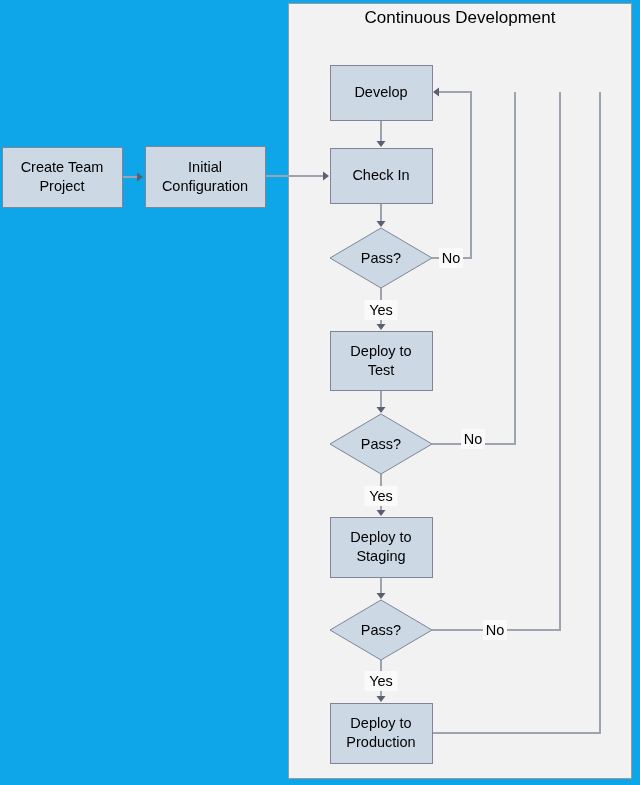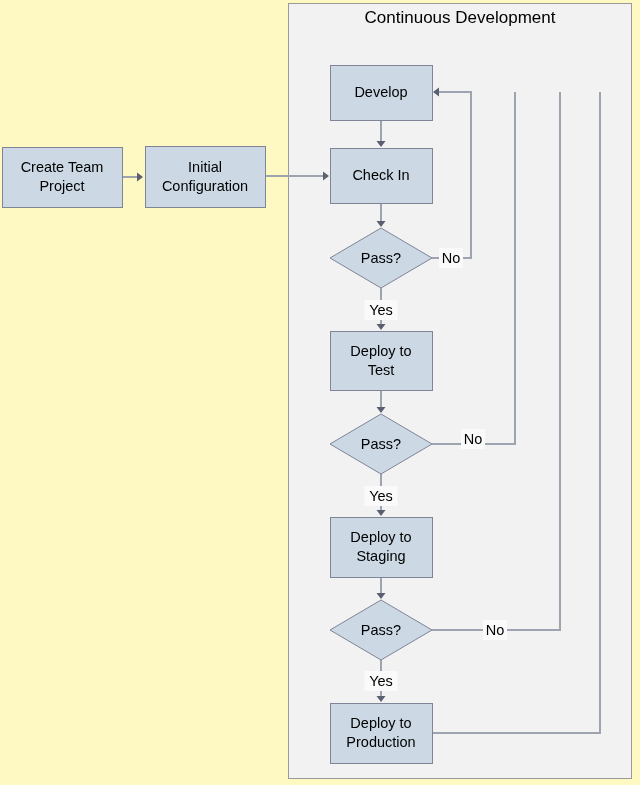--- a/index.html
+++ b/index.html
@@ -42,21 +42,21 @@
     font-family: "Liberation Sans", sans-serif;
     font-size: 14.5px;
     fill: #000000;
     text-anchor: middle;
     dominant-baseline: middle;
   }
 </style>
 </head>
 <body>
 
-<div id="canvas" style="background: #fef9c3;">
+<div id="canvas" style="background: #0ea5e9;">
   <svg id="diagram-svg" viewBox="0 0 640 785" xmlns="http://www.w3.org/2000/svg">
     <g id="group-layer">
         <rect x="288.5" y="3.5" width="343" height="775" fill="#f2f2f2" stroke="#9a9a9a" stroke-width="1"></rect>
         <text x="460" y="19" class="group-title">Continuous Development</text>
       </g>
     <g id="edge-layer">
         <path d="M122 177 L138 177" fill="none" stroke="#9ea3b0" stroke-width="2" stroke-linejoin="miter" stroke-linecap="butt"></path>
         <polygon points="137,172.5 137,181.5 143,177" fill="#5a5f72"></polygon>
         <path d="M265 176 L324 176" fill="none" stroke="#9ea3b0" stroke-width="2" stroke-linejoin="miter" stroke-linecap="butt"></path>
         <polygon points="323,171.5 323,180.5 329,176" fill="#5a5f72"></polygon>

